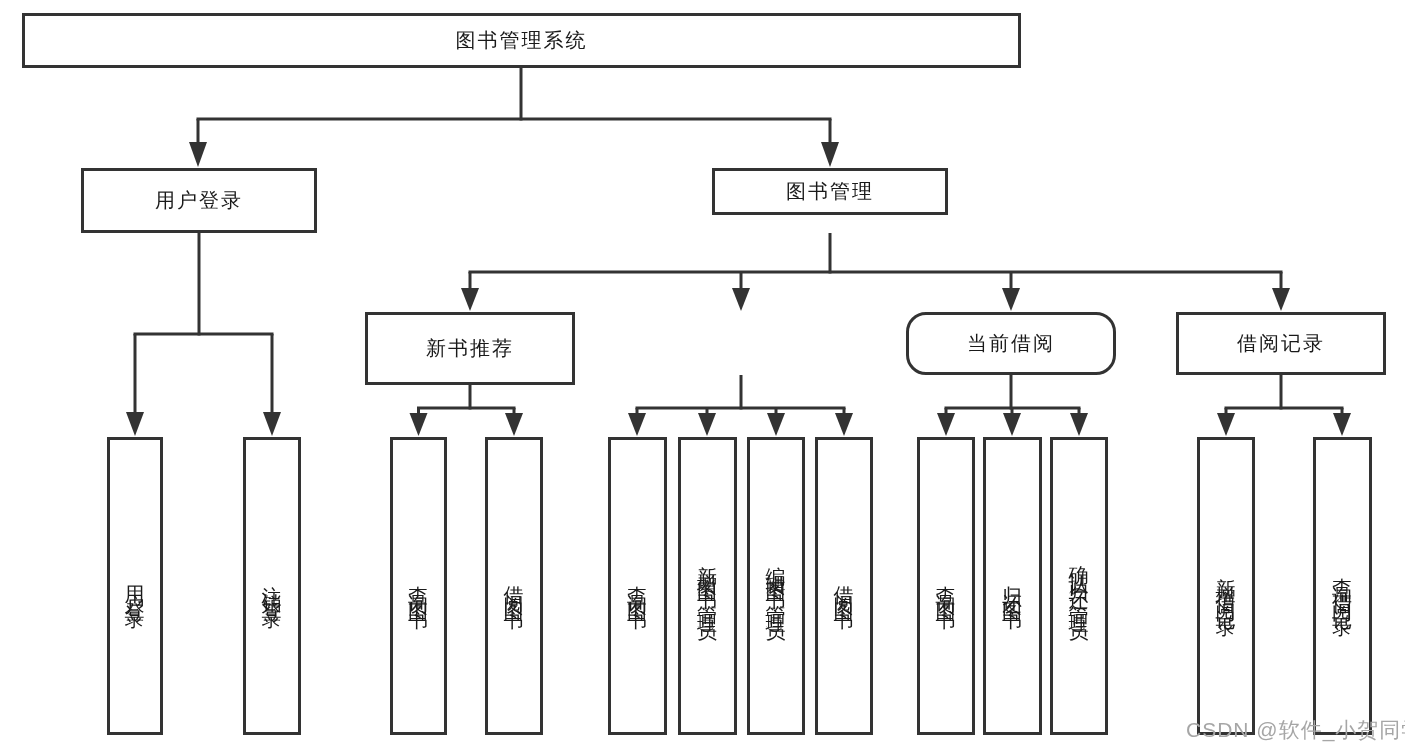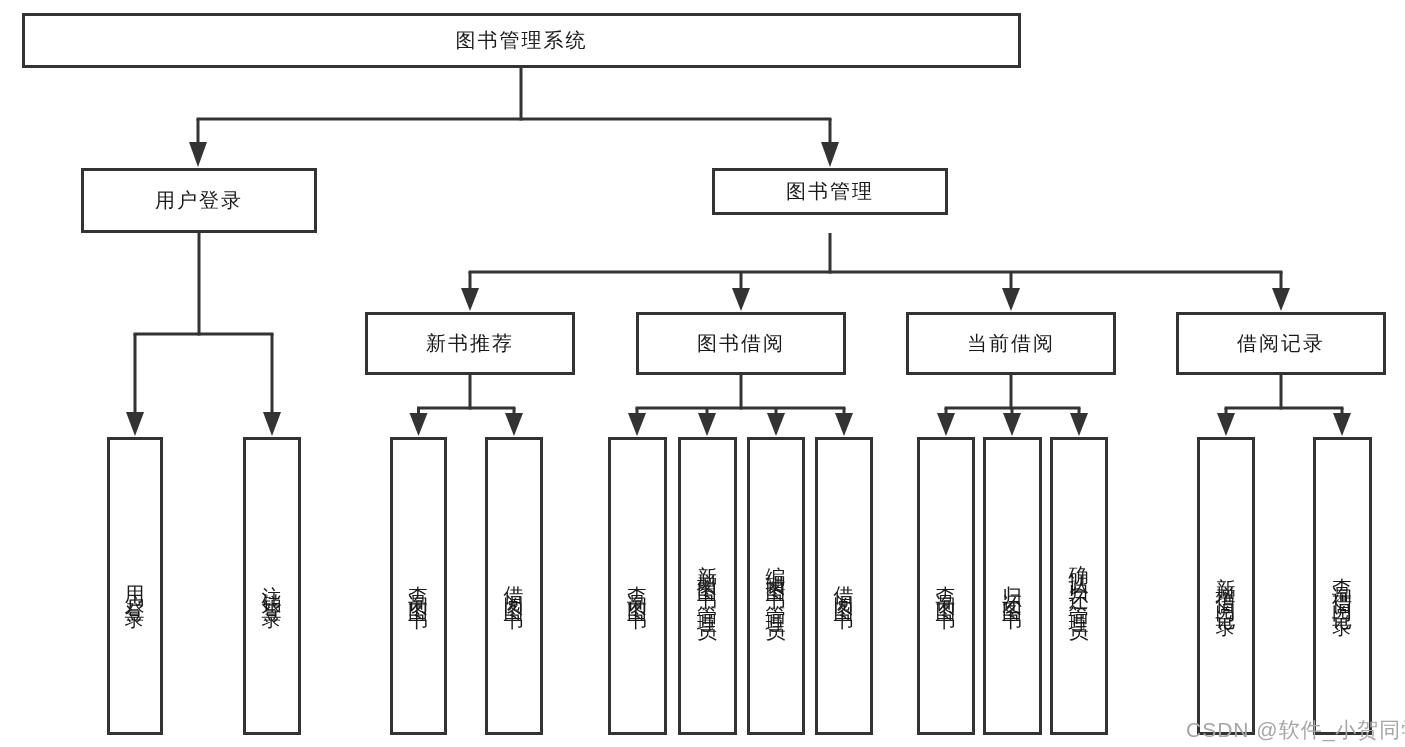--- a/index.html
+++ b/index.html
@@ -123,27 +123,24 @@
     <span class="lbl">图书管理系统</span>
   </div>
 
   <div class="box h" style="left:81px;top:168px;width:236px;height:65px;">
     <span class="lbl">用户登录</span>
   </div>
   <div class="box h" style="left:712px;top:168px;width:236px;height:47px;">
     <span class="lbl">图书管理</span>
   </div>
 
-  <div class="box h" style="left:365px;top:312px;width:210px;height:63px;">
+  <div class="box h" style="left:365px;top:312px;width:210px;height:73px;">
     <span class="lbl">新书推荐</span>
   </div>
-  <div class="box h" style="left:636px;top:312px;width:210px;height:63px;">
-    <span class="lbl">图书借阅</span>
-  </div>
-  <div class="box h" style="left:906px;top:312px;width:210px;height:63px;">
+  <div class="box h" style="left:906px;top:312px;width:210px;height:63px;border-radius:20px;">
     <span class="lbl">当前借阅</span>
   </div>
   <div class="box h" style="left:1176px;top:312px;width:210px;height:63px;">
     <span class="lbl">借阅记录</span>
   </div>
 
   <div class="box v" style="left:107px;top:437px;width:56px;height:298px;">
     <span class="lbl">用户登录</span>
   </div>
   <div class="box v" style="left:243px;top:437px;width:58px;height:298px;">

